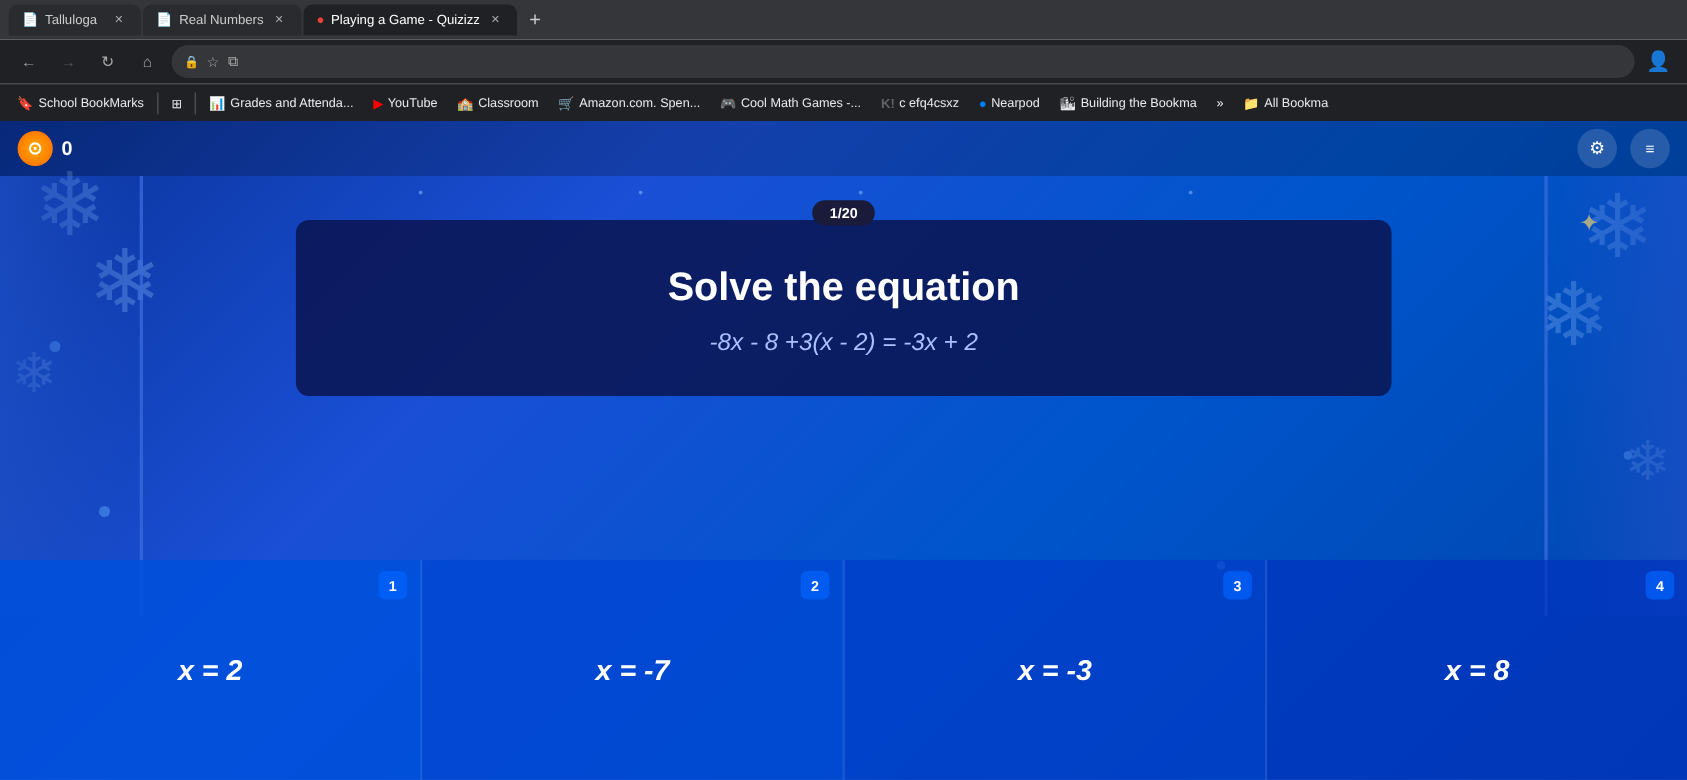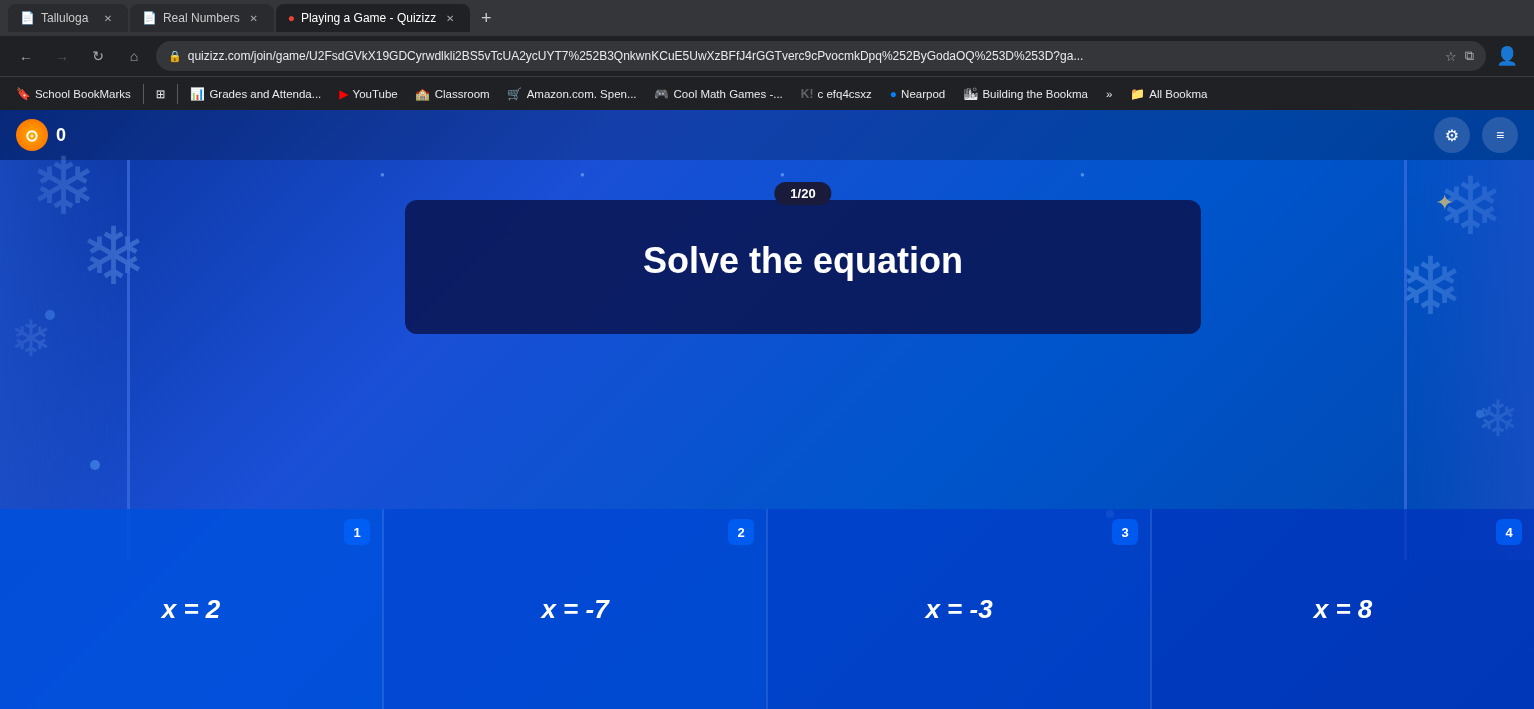--- a/index.html
+++ b/index.html
@@ -173,22 +173,21 @@
       background: linear-gradient(to left, rgba(30,80,200,0.7), transparent);
       border-left: 3px solid rgba(100,150,255,0.3);
     }
 
     
     .question-container {
       position: absolute;
       top: 90px;
       left: 50%;
       transform: translateX(-50%);
-      width: 796px;
-      margin-left: 36px;
+      width: 996px;
     }
     .question-number-badge {
       position: absolute;
       top: -18px;
       left: 50%;
       transform: translateX(-50%);
       background: #1a1a3a;
       color: white;
       border-radius: 20px;
       padding: 4px 16px;
@@ -298,21 +297,20 @@
     <div class="new-tab-btn">+</div>
   </div>
 
   <div class="address-bar">
     <div class="nav-btn">←</div>
     <div class="nav-btn" style="color:#555;">→</div>
     <div class="nav-btn">↻</div>
     <div class="nav-btn">⌂</div>
     <div class="url-bar">
       <span style="color:#aaa;font-size:11px;">🔒</span>
-      <span class="url-text">quizizz.com/join/game/U2FsdGVkX19GDCyrwdlkli2BS5vTcUA2ycUYT7%252B3QnkwnKCuE5UwXzBFfJ4rGGTverc9cPvocmkDpq%252ByGodaOQ%253D%253D?ga...</span>
       <div class="url-icons">
         <span class="url-icon-btn">☆</span>
         <span class="url-icon-btn">⧉</span>
       </div>
     </div>
     <div class="nav-btn" style="font-size:18px;">👤</div>
   </div>
 
   <div class="bookmarks-bar">
     <div class="bookmark-item">
@@ -401,20 +399,21 @@
 
   <div class="curtain-left"></div>
   <div class="curtain-right"></div>
 
   <div class="question-container">
     <div class="question-number-badge">
       <span>1/20</span>
     </div>
     <div class="question-card">
       <div class="question-title">Solve the equation</div>
+      <div class="question-equation">-8x - 8 +3(x - 2) = -3x + 2</div>
     </div>
   </div>
 
   <div class="answers-area">
     <div class="answer-card">
       <div class="answer-number">1</div>
       <span class="answer-text">x = 2</span>
     </div>
     <div class="answer-card">
       <div class="answer-number">2</div>

